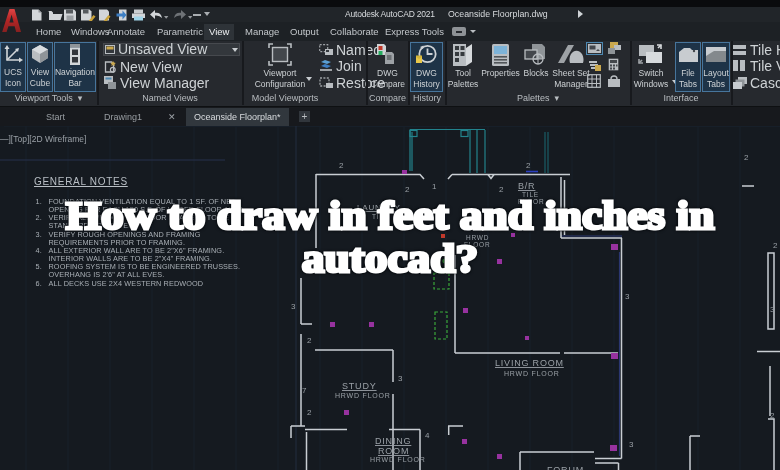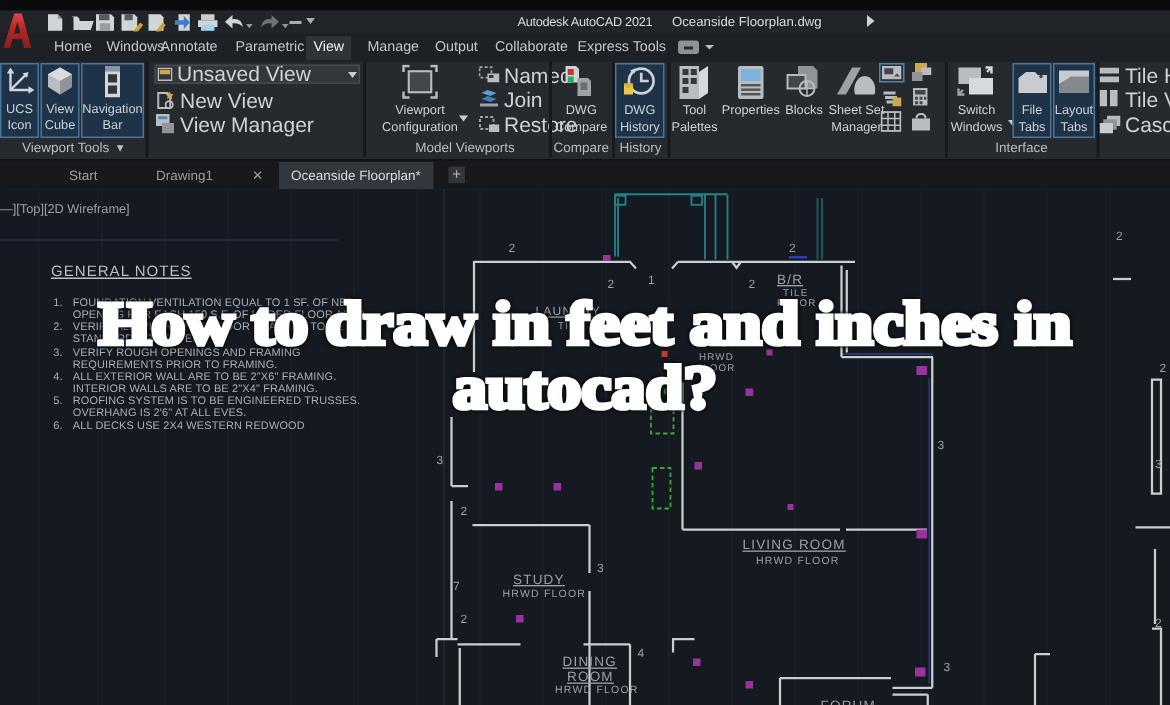--- a/index.html
+++ b/index.html
@@ -337,23 +337,25 @@
   <div class="ribtext-s" style="left:750px;top:61px">Tile Vert</div>
   <svg class="abs" style="left:733px;top:77px" width="14" height="12" viewBox="0 0 14 12">
     <rect x="5" y="0" width="9" height="7" fill="#b9bdc1"></rect>
       <rect x="2.5" y="2.5" width="9" height="7" fill="#8f9498"></rect>
       <rect x="0" y="5" width="9" height="7" fill="#c8ccd0"></rect>
   </svg>
   <div class="ribtext-s" style="left:750px;top:78px">Cascade</div>
 
   <div id="riblabels" class="abs">
     <div class="plabel" style="left:0px;width:97px">Viewport Tools &nbsp;▾</div>
-    <div class="plabel" style="left:258px;width:104px">Model Viewports</div>
+    <div class="plabel" style="left:98px;width:144px">Named Views</div>
+    <div class="plabel" style="left:233px;width:104px">Model Viewports</div>
     <div class="plabel" style="left:367px;width:41px">Compare</div>
     <div class="plabel" style="left:409px;width:36px">History</div>
+    <div class="plabel" style="left:446px;width:184px">Palettes &nbsp;▾</div>
     <div class="plabel" style="left:631px;width:100px">Interface</div>
   </div>
 
   <div id="tabsrow" class="abs"></div>
   <div class="ftab" style="left:46px">Start</div>
   <div class="ftab" style="left:104px">Drawing1</div>
   <div class="ftab tclose" style="left:168px;top:112px;line-height:10px">✕</div>
   <div class="ftab" id="activetab" style="left:186px;width:103px;padding-left:8px">Oceanside Floorplan* <span style="font-size:8.5px">✕</span></div>
   <div class="abs" style="left:299px;top:111px;width:11px;height:11px;background:#31363c;color:#b9bdc1;font-size:10px;line-height:11px;text-align:center">+</div>
 

